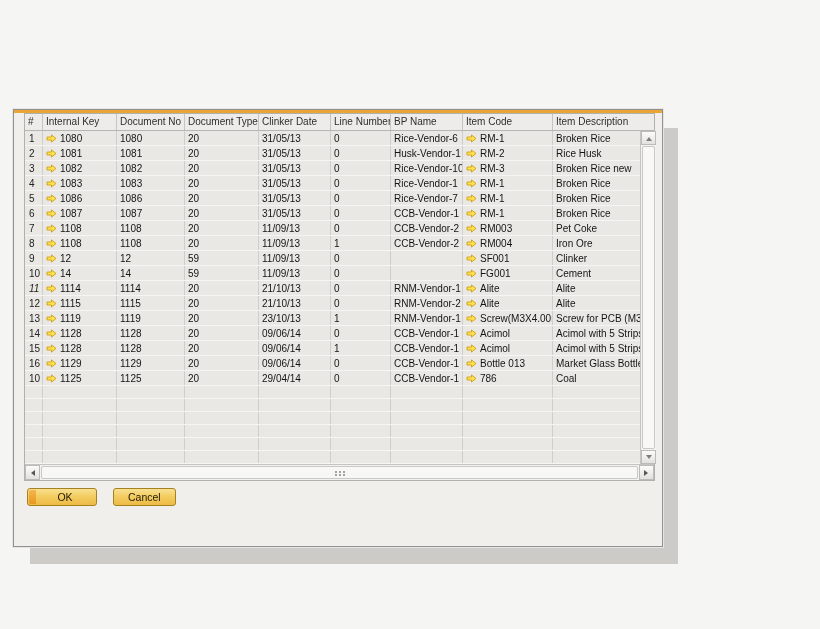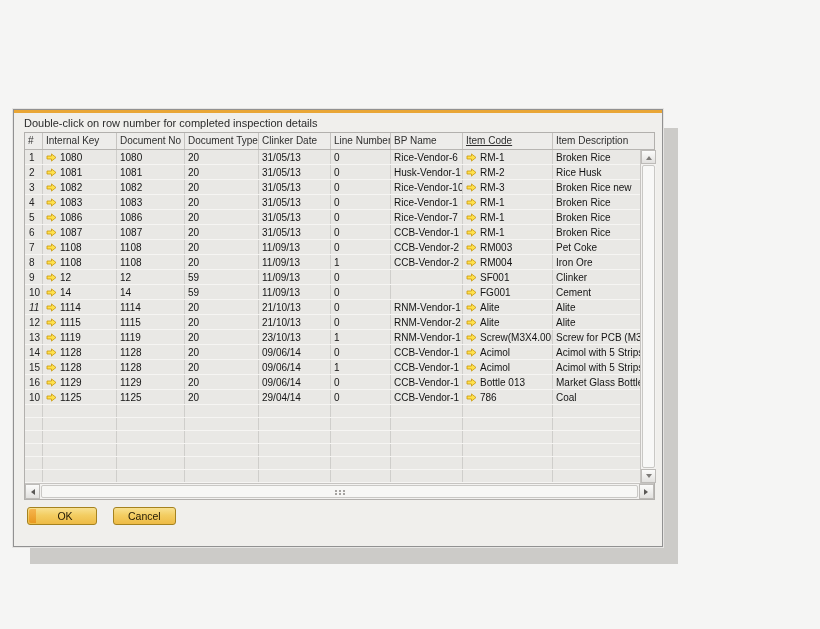--- a/index.html
+++ b/index.html
@@ -91,32 +91,31 @@
   }
   .gold span{position:relative}
 </style>
 </head>
 <body>
 
 <div class="window">
 
   <div class="goldline"></div>
 
-  <div class="instruction">Double-click on row number for completed inspection details</div>
 
   <div class="table">
     <div class="thead" id="thead">
         <div class="hcell" style="width: 18px;"><span>#</span></div>
         <div class="hcell" style="width: 74px;"><span>Internal Key</span></div>
         <div class="hcell" style="width: 68px;"><span>Document No</span></div>
         <div class="hcell" style="width: 74px;"><span>Document Type</span></div>
         <div class="hcell" style="width: 72px;"><span>Clinker Date</span></div>
         <div class="hcell" style="width: 60px;"><span>Line Number</span></div>
         <div class="hcell" style="width: 72px;"><span>BP Name</span></div>
-        <div class="hcell" style="width: 90px; text-decoration: underline;"><span>Item Code</span></div>
+        <div class="hcell" style="width: 90px;"><span>Item Code</span></div>
         <div class="hcell flexcol"><span>Item Description</span></div>
       </div>
     <div class="tbody-wrap">
       <div class="tbody" id="tbody">
           <div class="trow">
             <div class="cell c-num" style="width: 18px;">
               <span>1</span>
             </div>
             <div class="cell" style="width: 74px;">
               <span class="arrow-icon">

